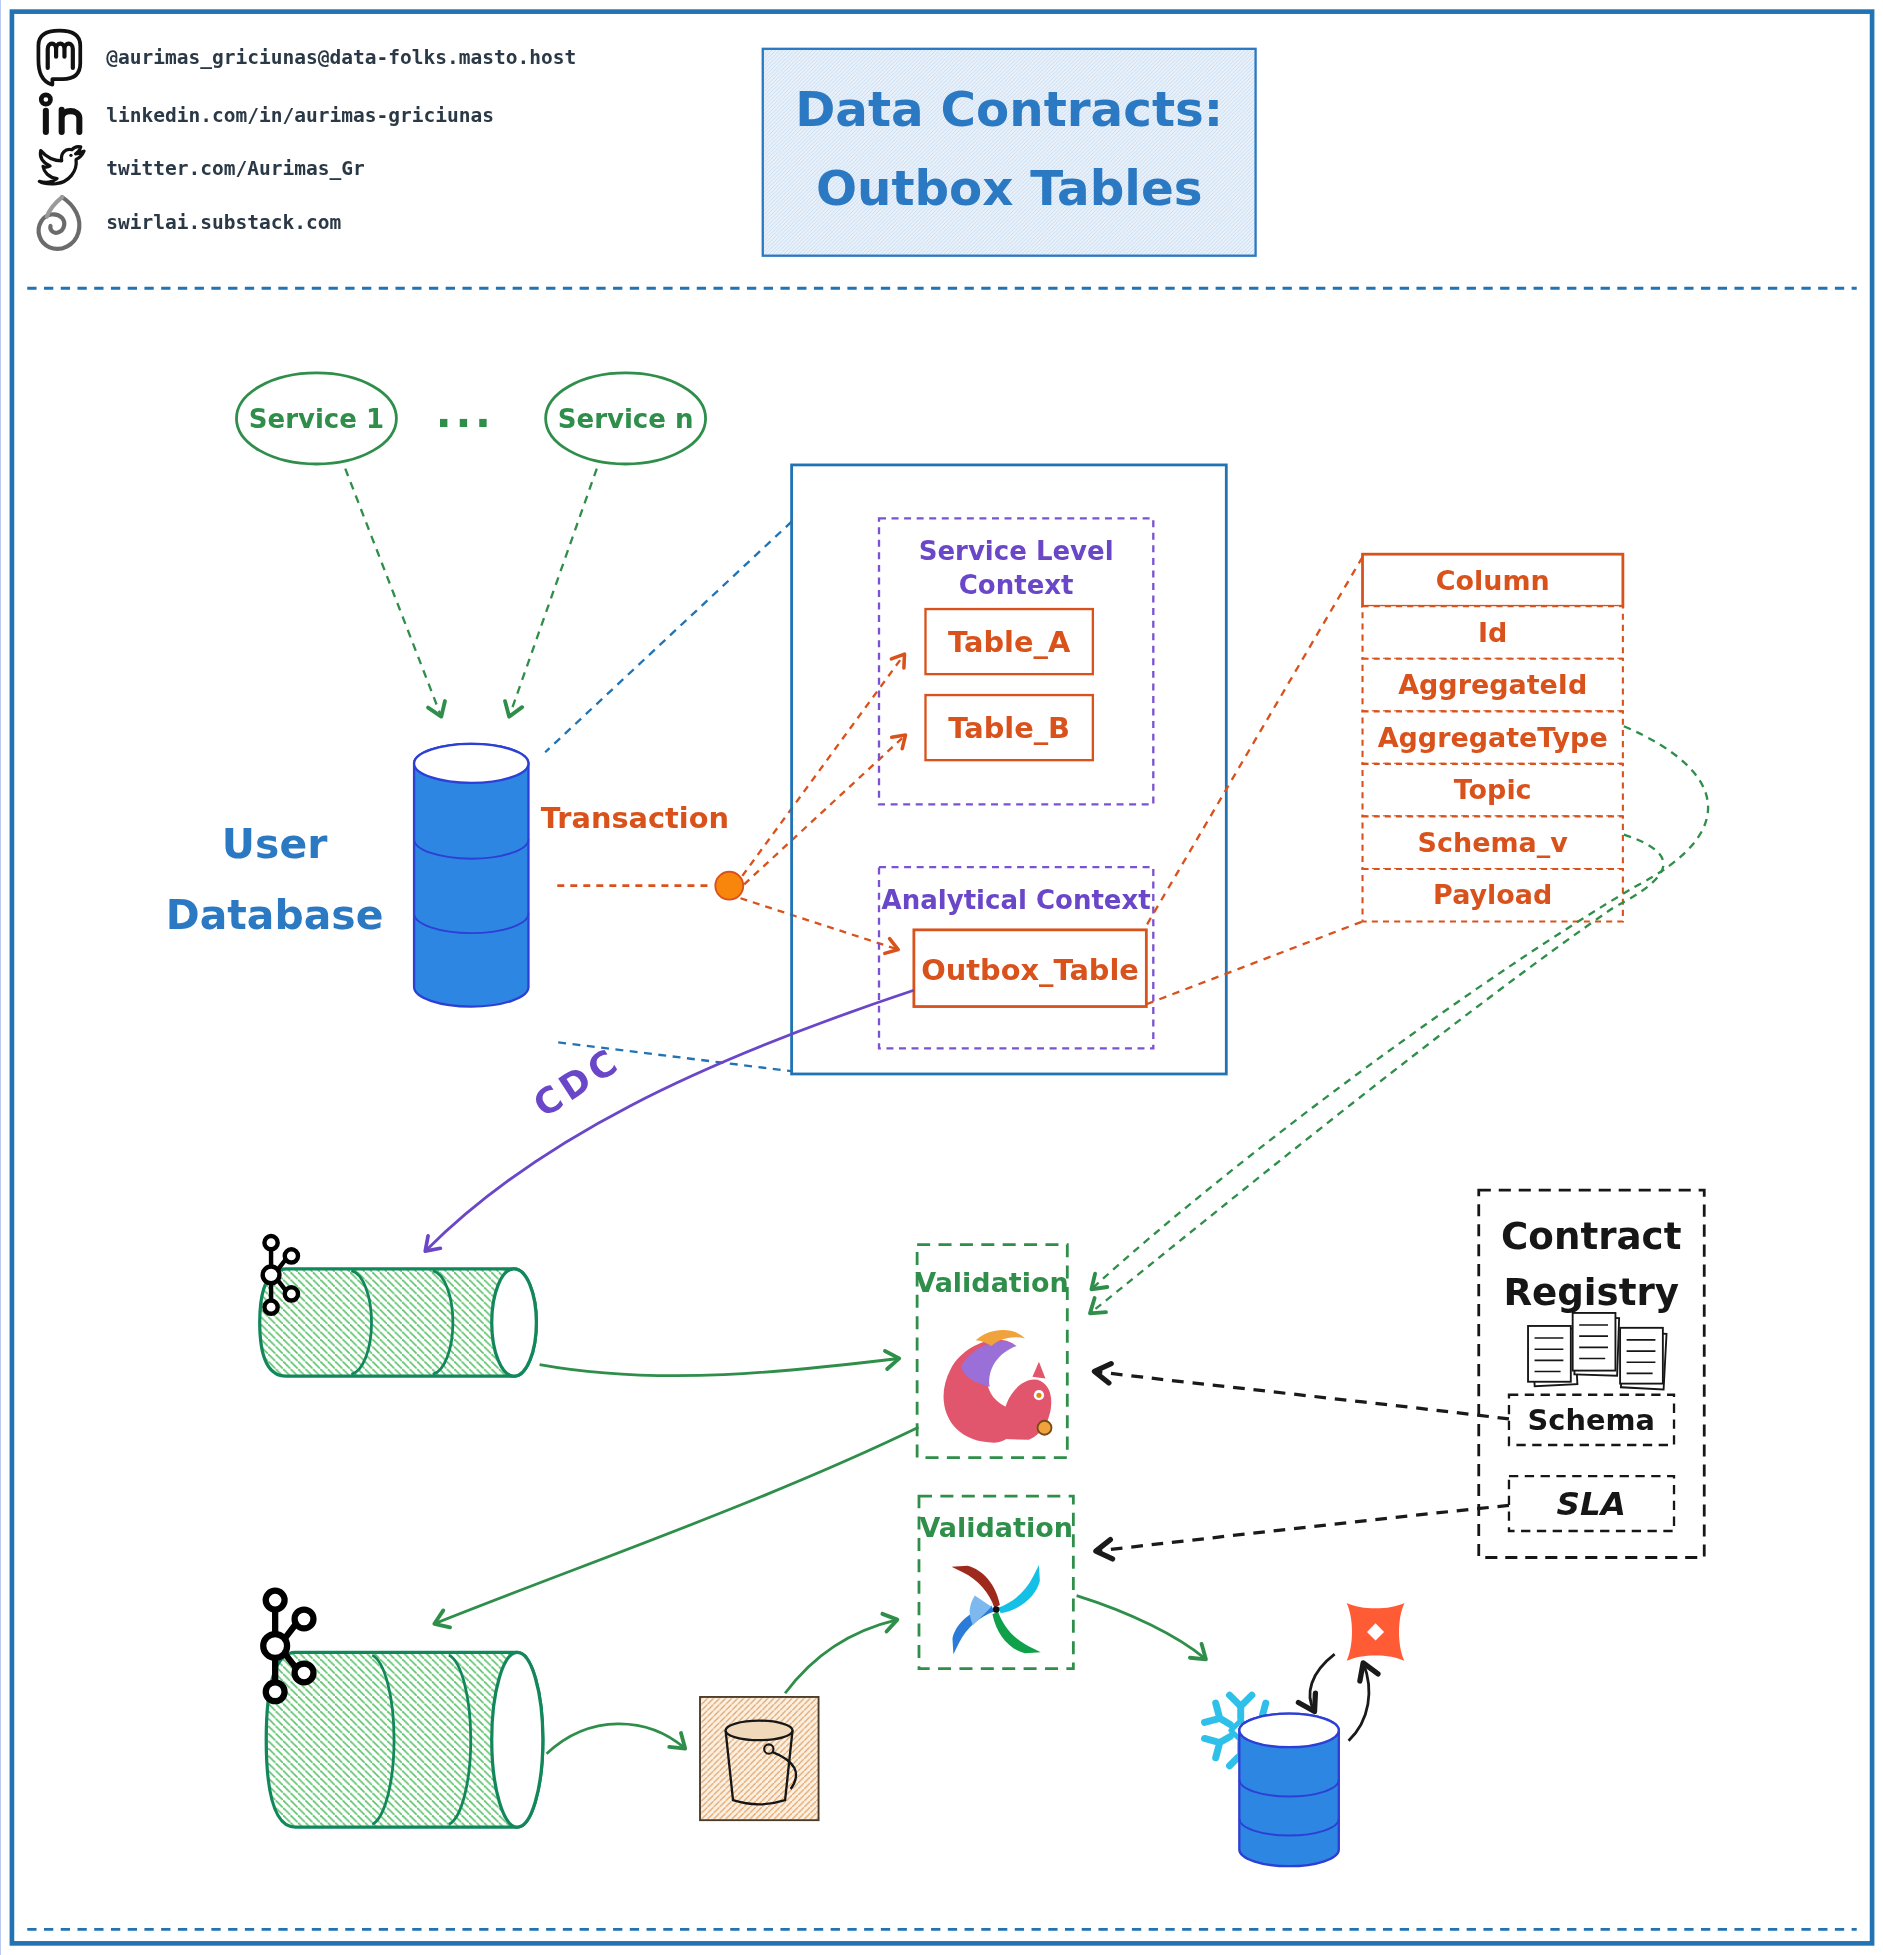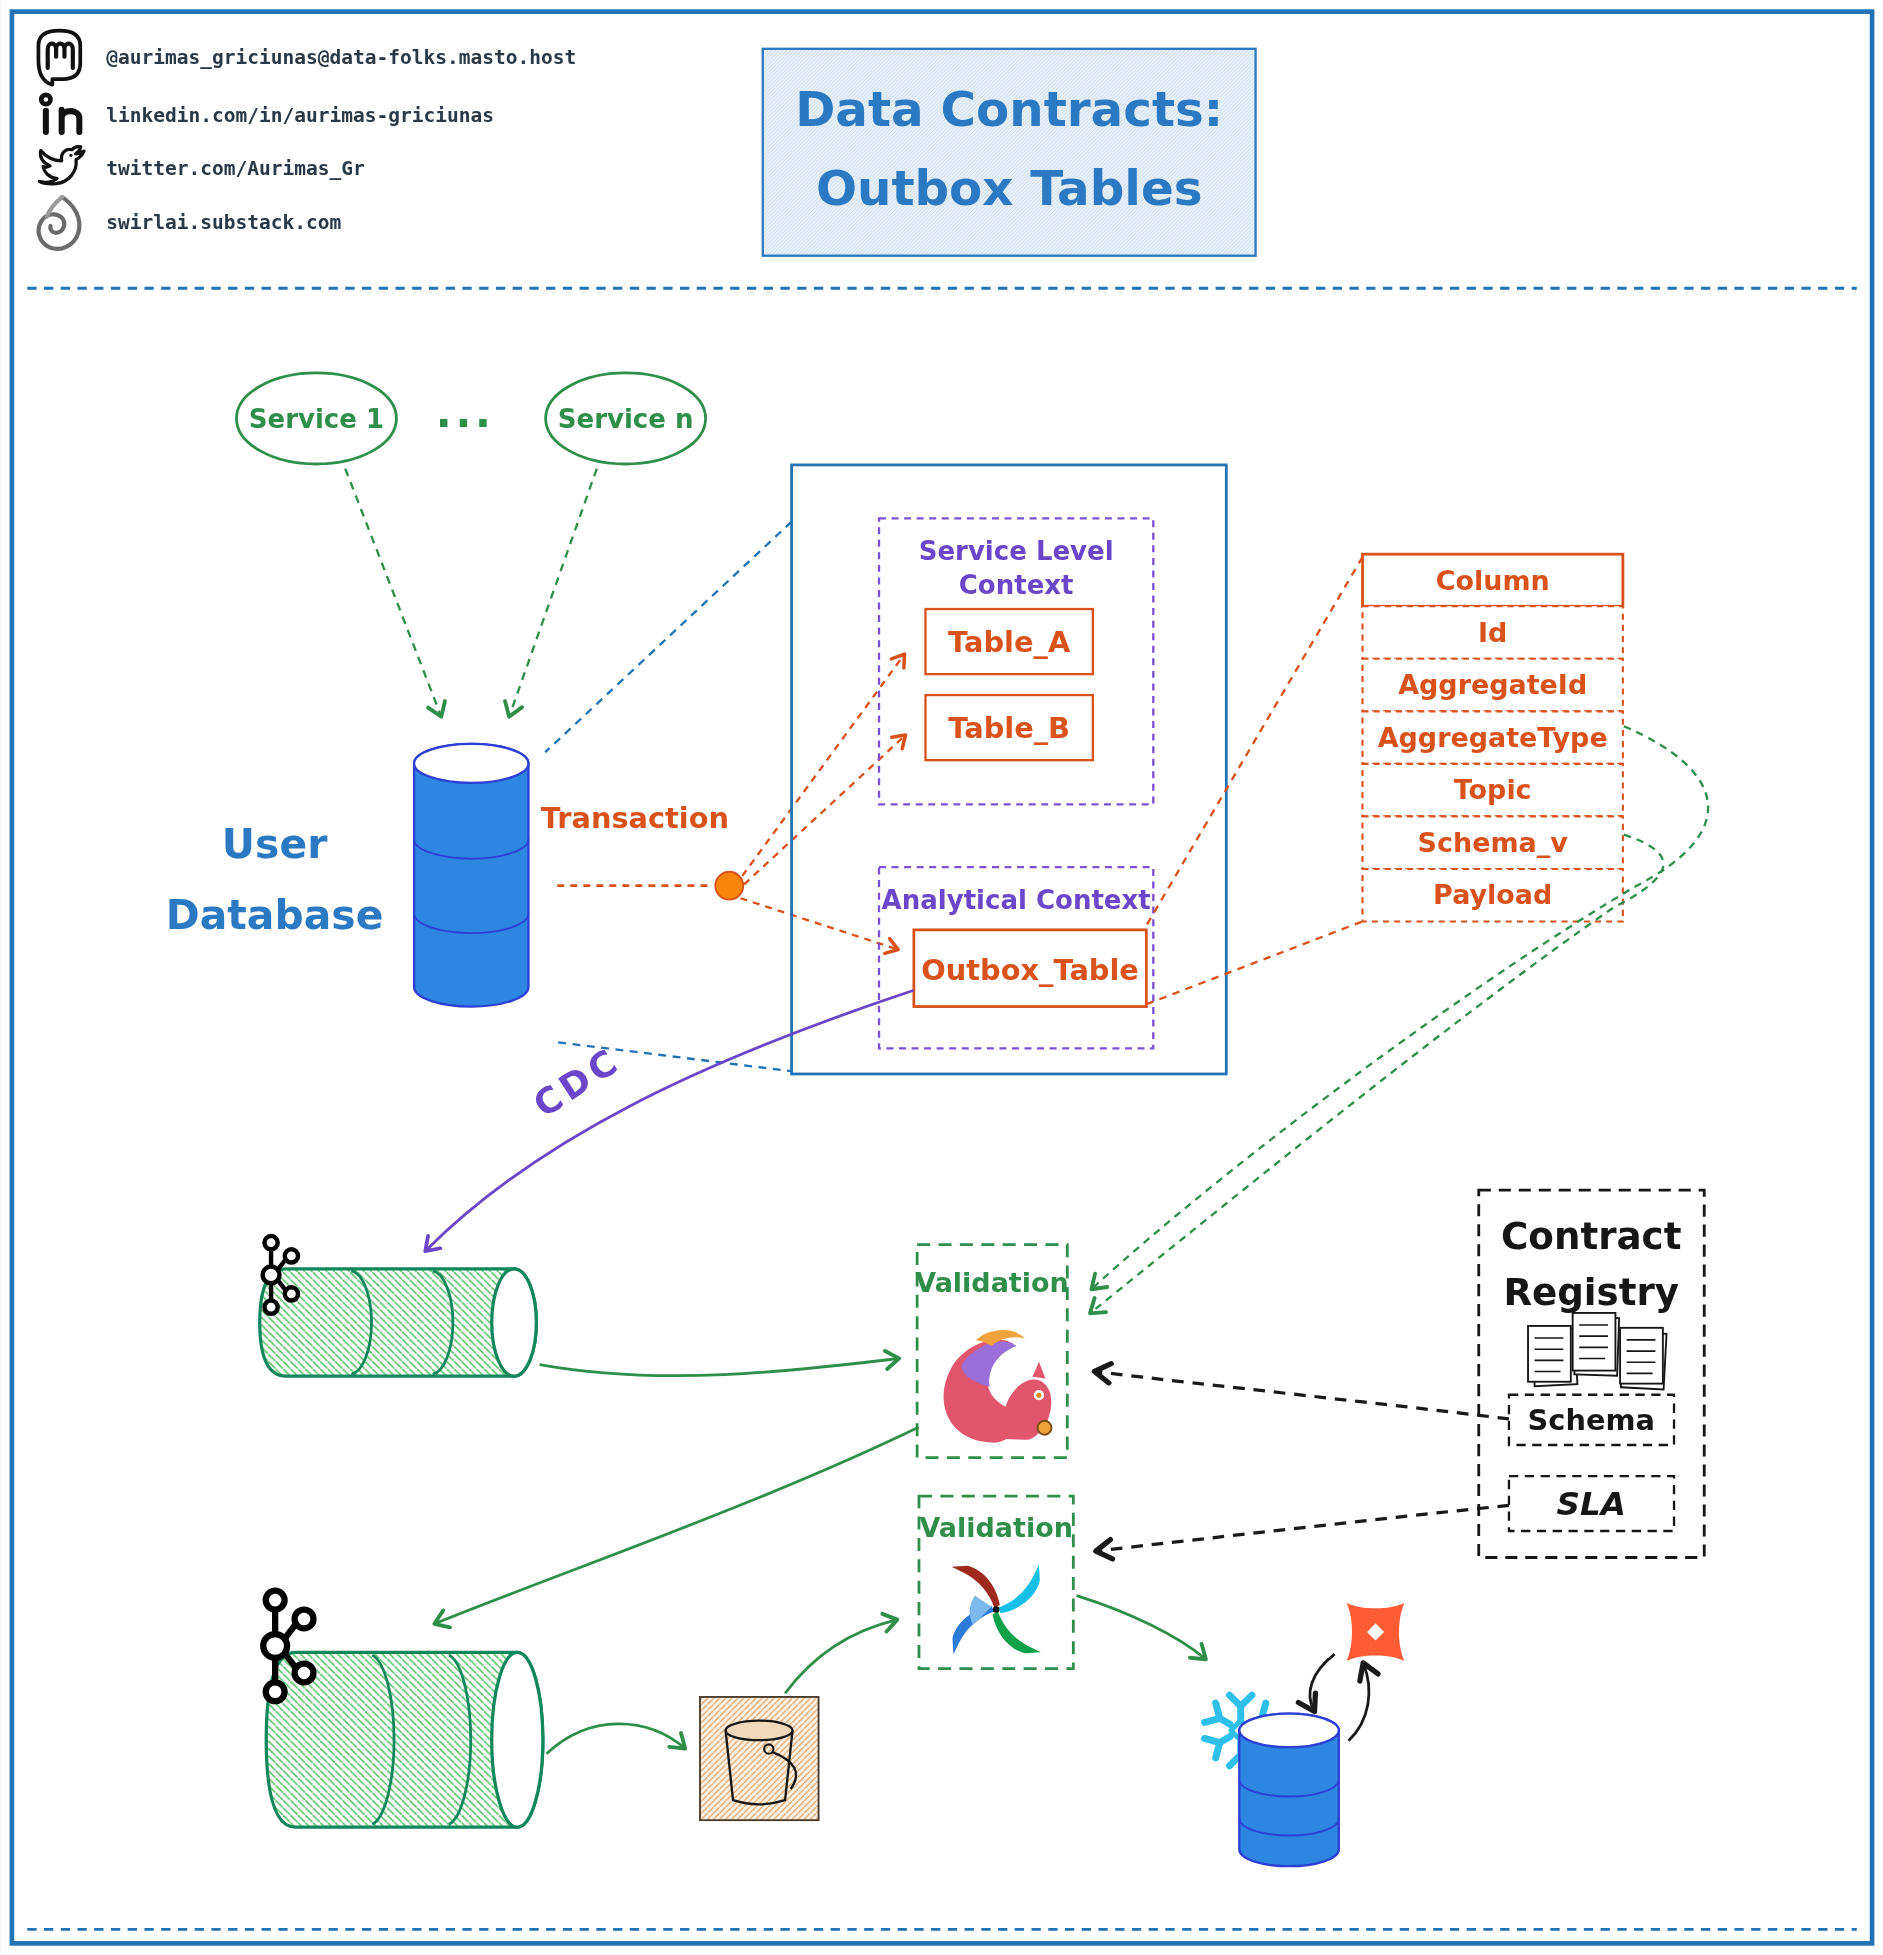--- a/index.html
+++ b/index.html
@@ -1,16 +1,16 @@
 <!DOCTYPE html>
 <html style="font-size:7.4px"><head>
 <meta charset="utf-8">
 <style>
   html,body{margin:0;padding:0;background:#ffffff;}
-  .page{position:relative;width:1500px;height:1955px;background:#e5e5e5;font-family:"DejaVu Sans",sans-serif;}
+  .page{position:relative;width:1500px;height:1955px;background:#1d4ed8;font-family:"DejaVu Sans",sans-serif;}
   svg{display:block;}
   text{font-family:"DejaVu Sans",sans-serif;}
   .mono{font-family:"DejaVu Sans Mono",monospace;font-weight:bold;fill:#2b3946;font-size:42px;}
   .title-line{font-size:104px;font-weight:bold;fill:#2b79c2;}
   .svc-label{font-size:56px;font-weight:bold;fill:#2e8e4a;}
   .green-label{font-size:58px;font-weight:bold;fill:#2e8e4a;}
   .blue-label{font-size:88px;font-weight:bold;fill:#2b79c2;}
   .orange-label{font-size:62px;font-weight:bold;fill:#d9521c;}
   .orange-row{font-size:58px;font-weight:bold;fill:#d9521c;}
   .purple-label{font-size:56px;font-weight:bold;fill:#6a46c8;}

